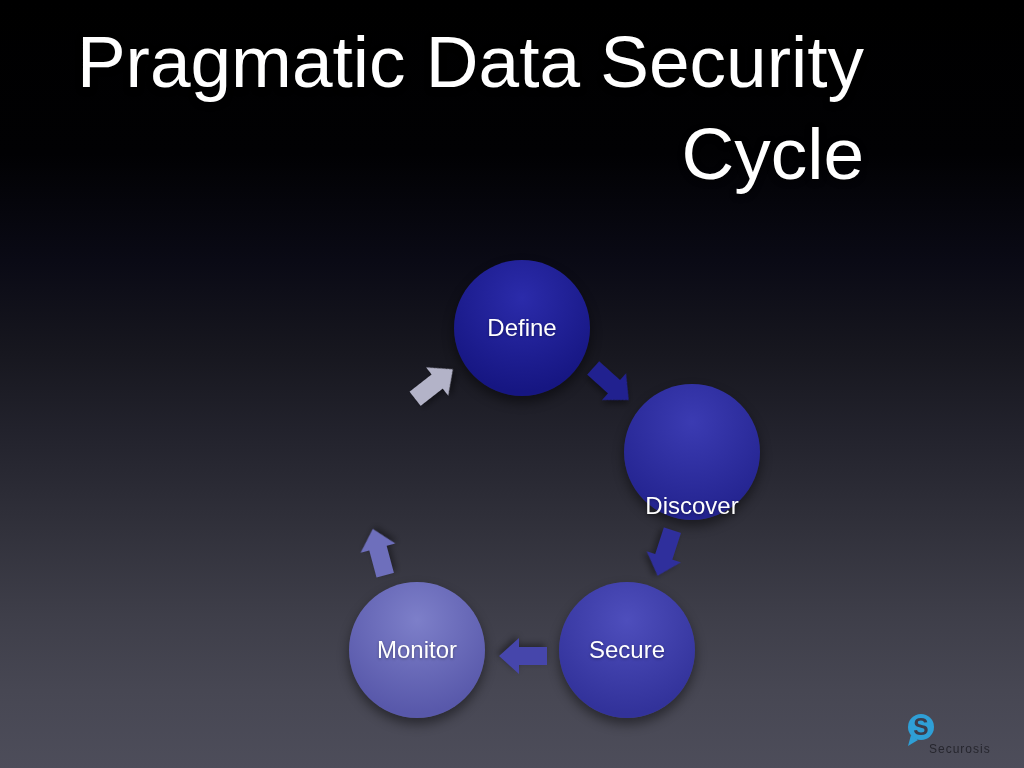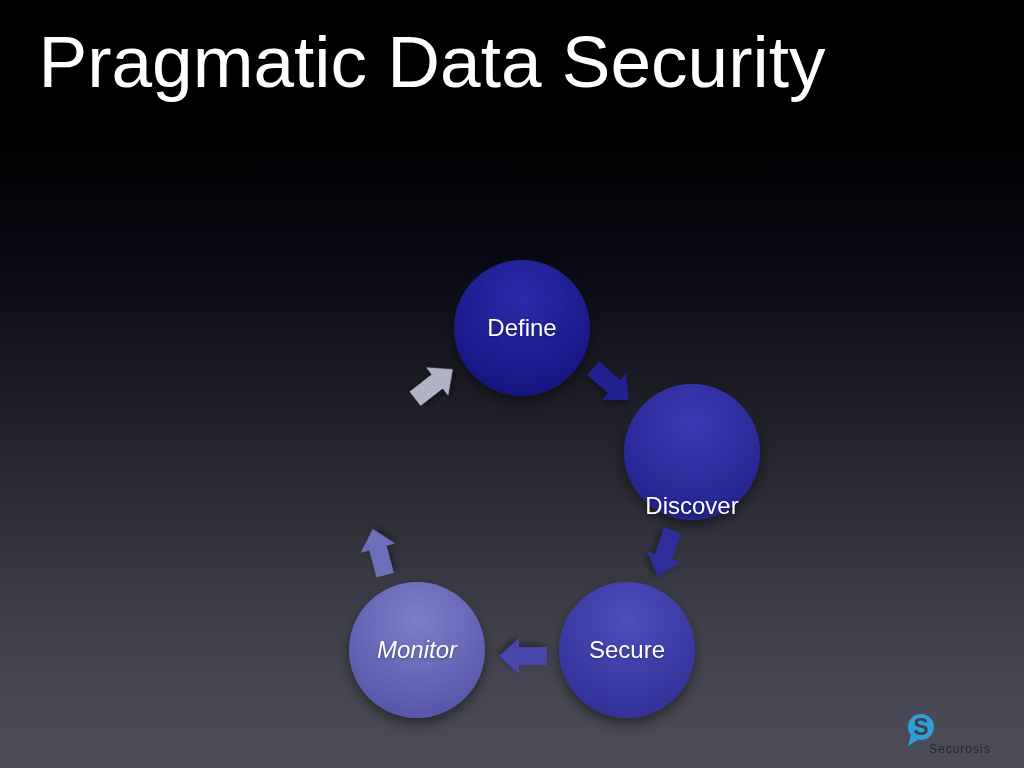--- a/index.html
+++ b/index.html
@@ -21,21 +21,21 @@
       #30303a 68%,
       #3e3e49 80%,
       #474753 90%,
       #4d4d5a 100%);
   }
   .slide-title {
     position: absolute;
     top: 16px;
     left: 0;
     width: 864px;
-    text-align: center;
+    text-align: right;
     color: #ffffff;
     font-size: 73px;
     line-height: 1.26;
     font-weight: 400;
     letter-spacing: 0px;
     text-shadow: 0 2px 6px rgba(0,0,0,0.55);
   }
   .cycle-diagram {
     position: absolute;
     left: 0; top: 0;
@@ -51,21 +51,21 @@
     justify-content: center;
     color: #ffffff;
     font-size: 24px;
     font-weight: 400;
     box-shadow: 0 6px 12px rgba(0,0,0,0.45);
     text-shadow: 0 1px 3px rgba(0,0,0,0.35);
   }
   .node-define   { left: 454px; top: 260px; }
   .node-discover { left: 624px; top: 384px; }
   .node-secure   { left: 559px; top: 582px; }
-  .node-monitor  { left: 349px; top: 582px; font-style: italic; }
+  .node-monitor  { left: 349px; top: 582px; }
   .node-protect  { left: 284px; top: 384px; }
 
   .arrow {
     position: absolute;
     width: 52px;
     height: 52px;
     filter: drop-shadow(2px 3px 3px rgba(0,0,0,0.4));
   }
   .arrow svg { display: block; width: 52px; height: 52px; }
   .arrow-def-disc { left: 585px; top: 358px; transform: rotate(42deg); }
@@ -95,20 +95,21 @@
     font-size: 12px;
     letter-spacing: 1px;
     font-weight: 400;
   }
 </style>
 </head>
 <body>
 
 <div class="slide-title">
   <div>Pragmatic Data Security</div>
+  <div>Cycle</div>
 </div>
 
 <div class="cycle-diagram">
 
   <div class="node node-define" style="background: radial-gradient(circle at 50% 28%, rgb(43, 43, 170) 0%, rgb(22, 22, 130) 78%);">
     <span>Define</span>
   </div>
   <div class="node node-discover" style="background: radial-gradient(circle at 50% 28%, rgb(59, 59, 178) 0%, rgb(36, 36, 144) 78%); align-items: flex-end;">
     <span>Discover</span>
   </div>

